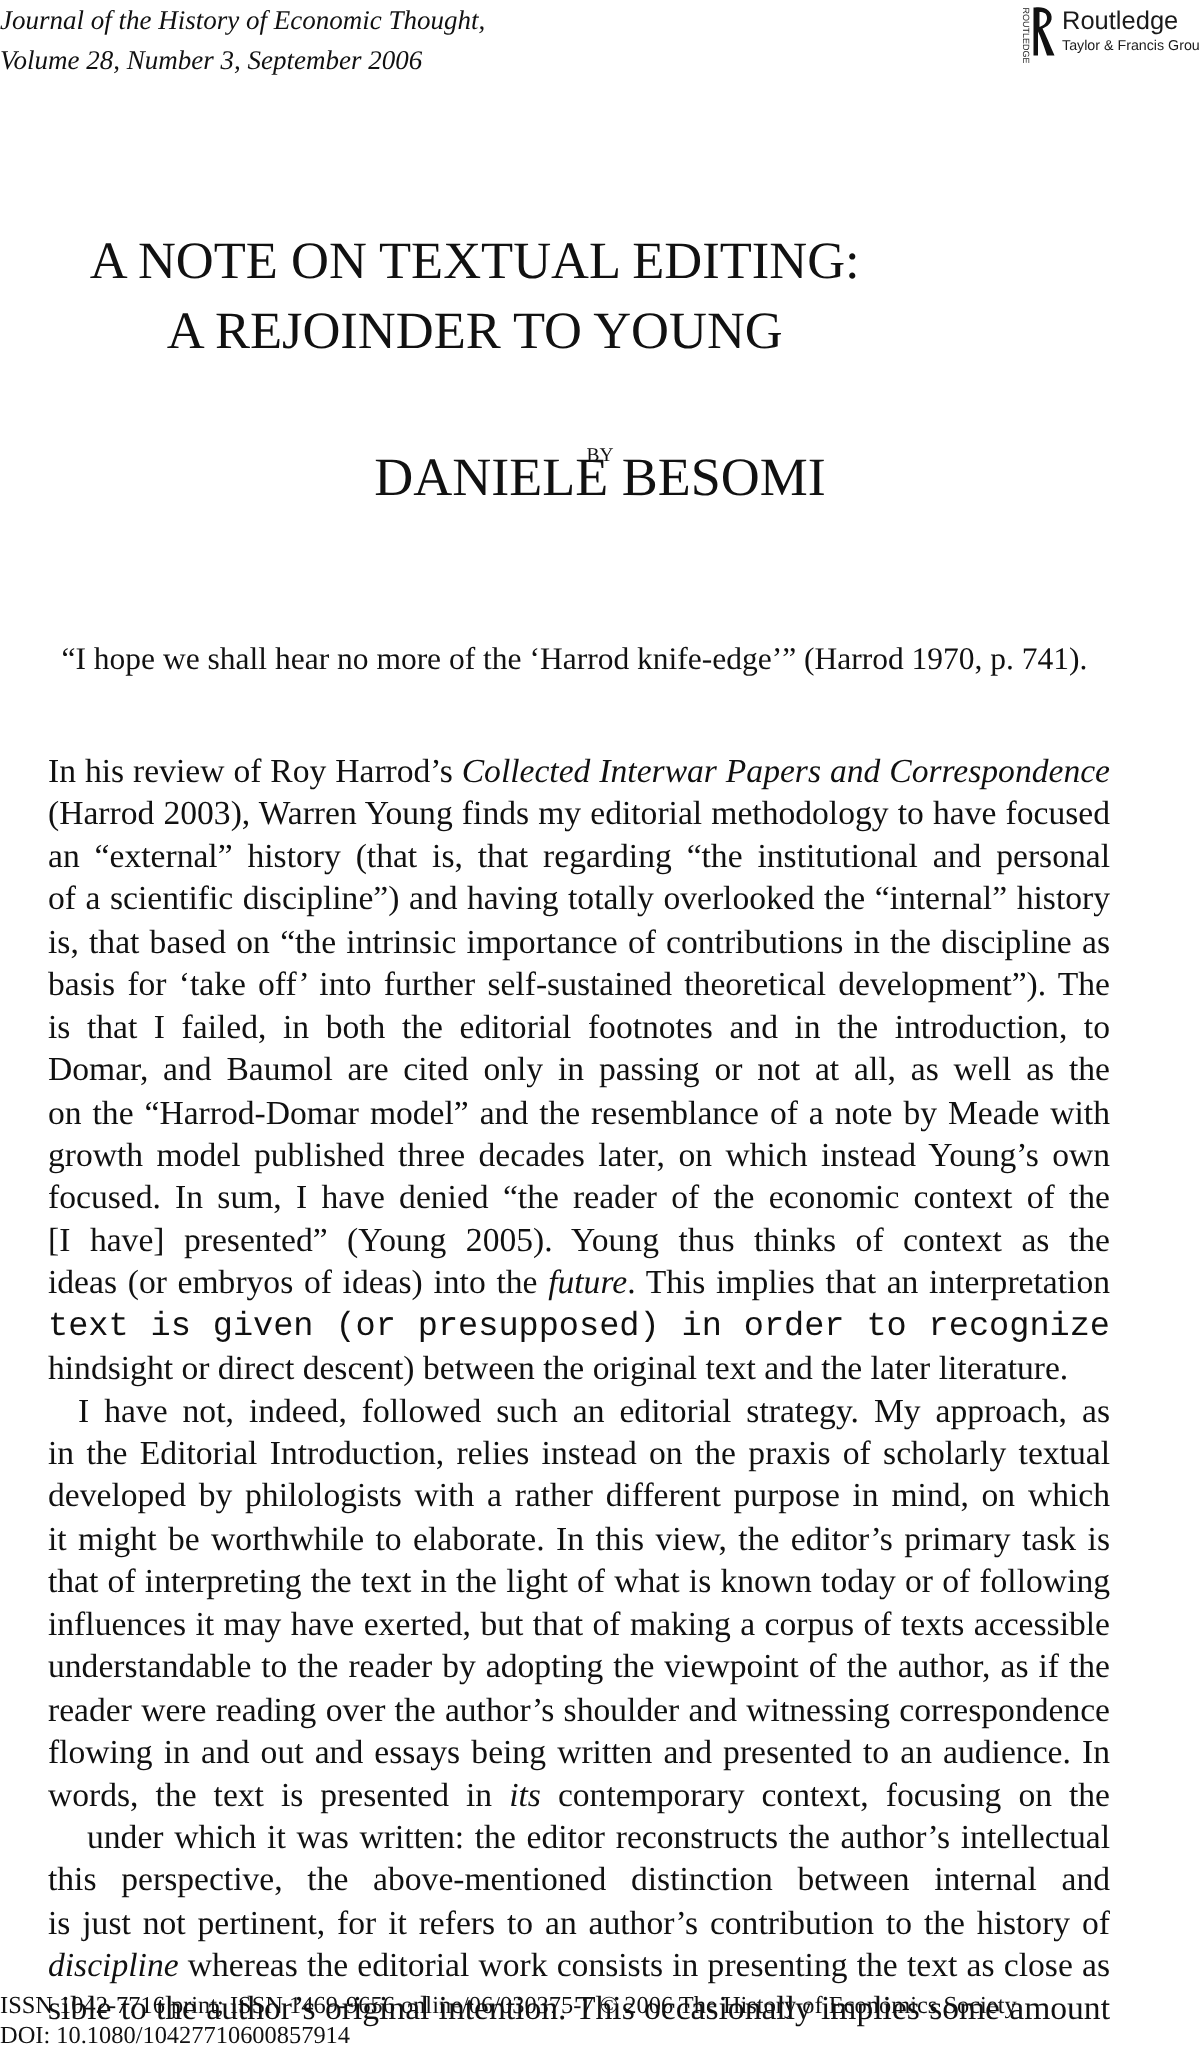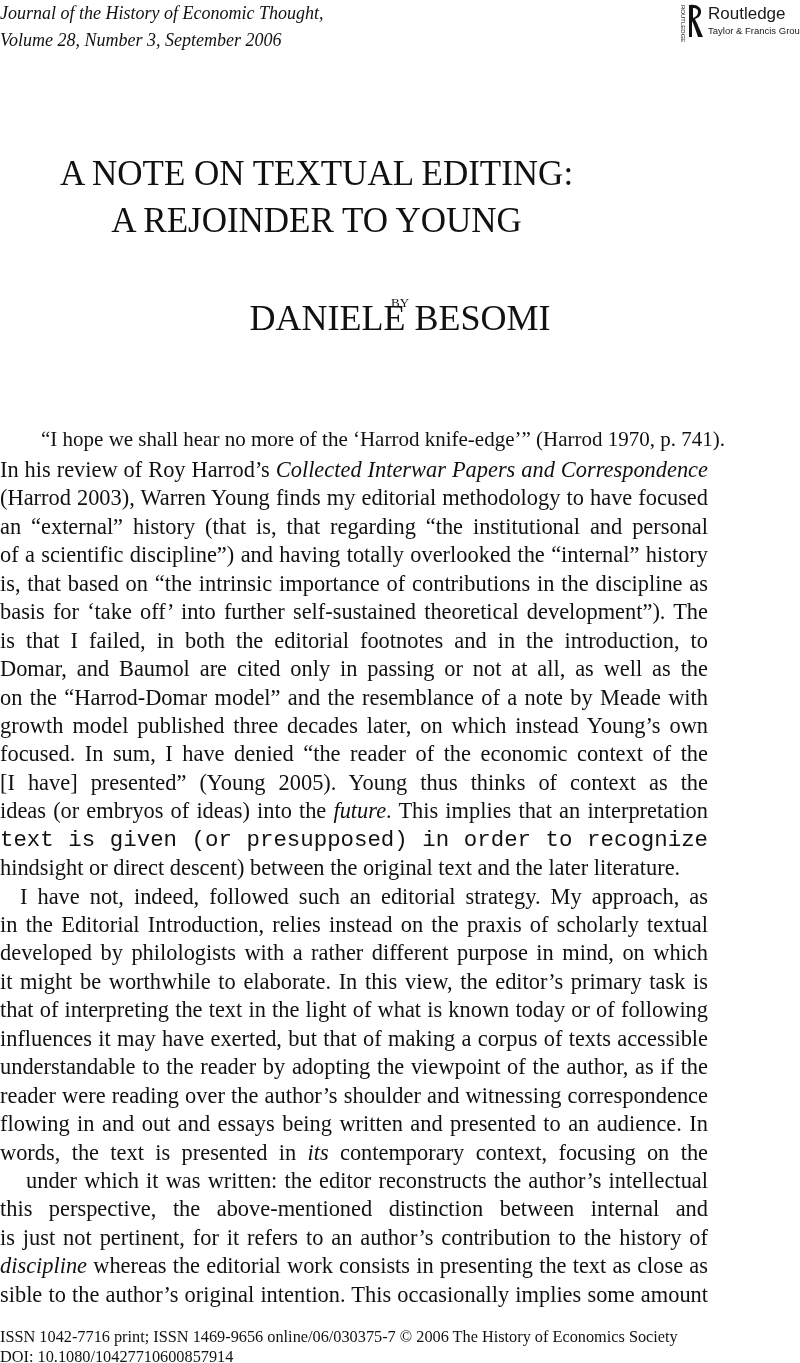--- a/index.html
+++ b/index.html
@@ -35,21 +35,21 @@
     text-align: center; font-size: 13px; line-height: 18px; margin-top: 12px;
   }
   .author {
     position: absolute; left: 0; width: 800px; top: 302px;
     text-align: center; font-size: 36px; line-height: 32px;
   }
   .epigraph {
     position: absolute; left: 41px; top: 427px; white-space: nowrap;
     font-size: 21px; line-height: 24px;
   }
-  .body-text { position: absolute; left: 0; top: 456px; width: 708px; }
+  .body-text { position: absolute; left: 0; top: 500px; width: 708px; padding-left: 32px; }
   .line {
     display: block; height: 28.45px; line-height: 28.45px;
     font-size: 22.4px; text-align: justify; text-align-last: justify; white-space: nowrap;
     overflow: hidden;
   }
   .line.last { text-align-last: left; }
   .line.indent { padding-left: 20px; }
   .footer {
     position: absolute; left: 0; top: 1327px;
     font-size: 16.3px; line-height: 19.5px; white-space: nowrap;

